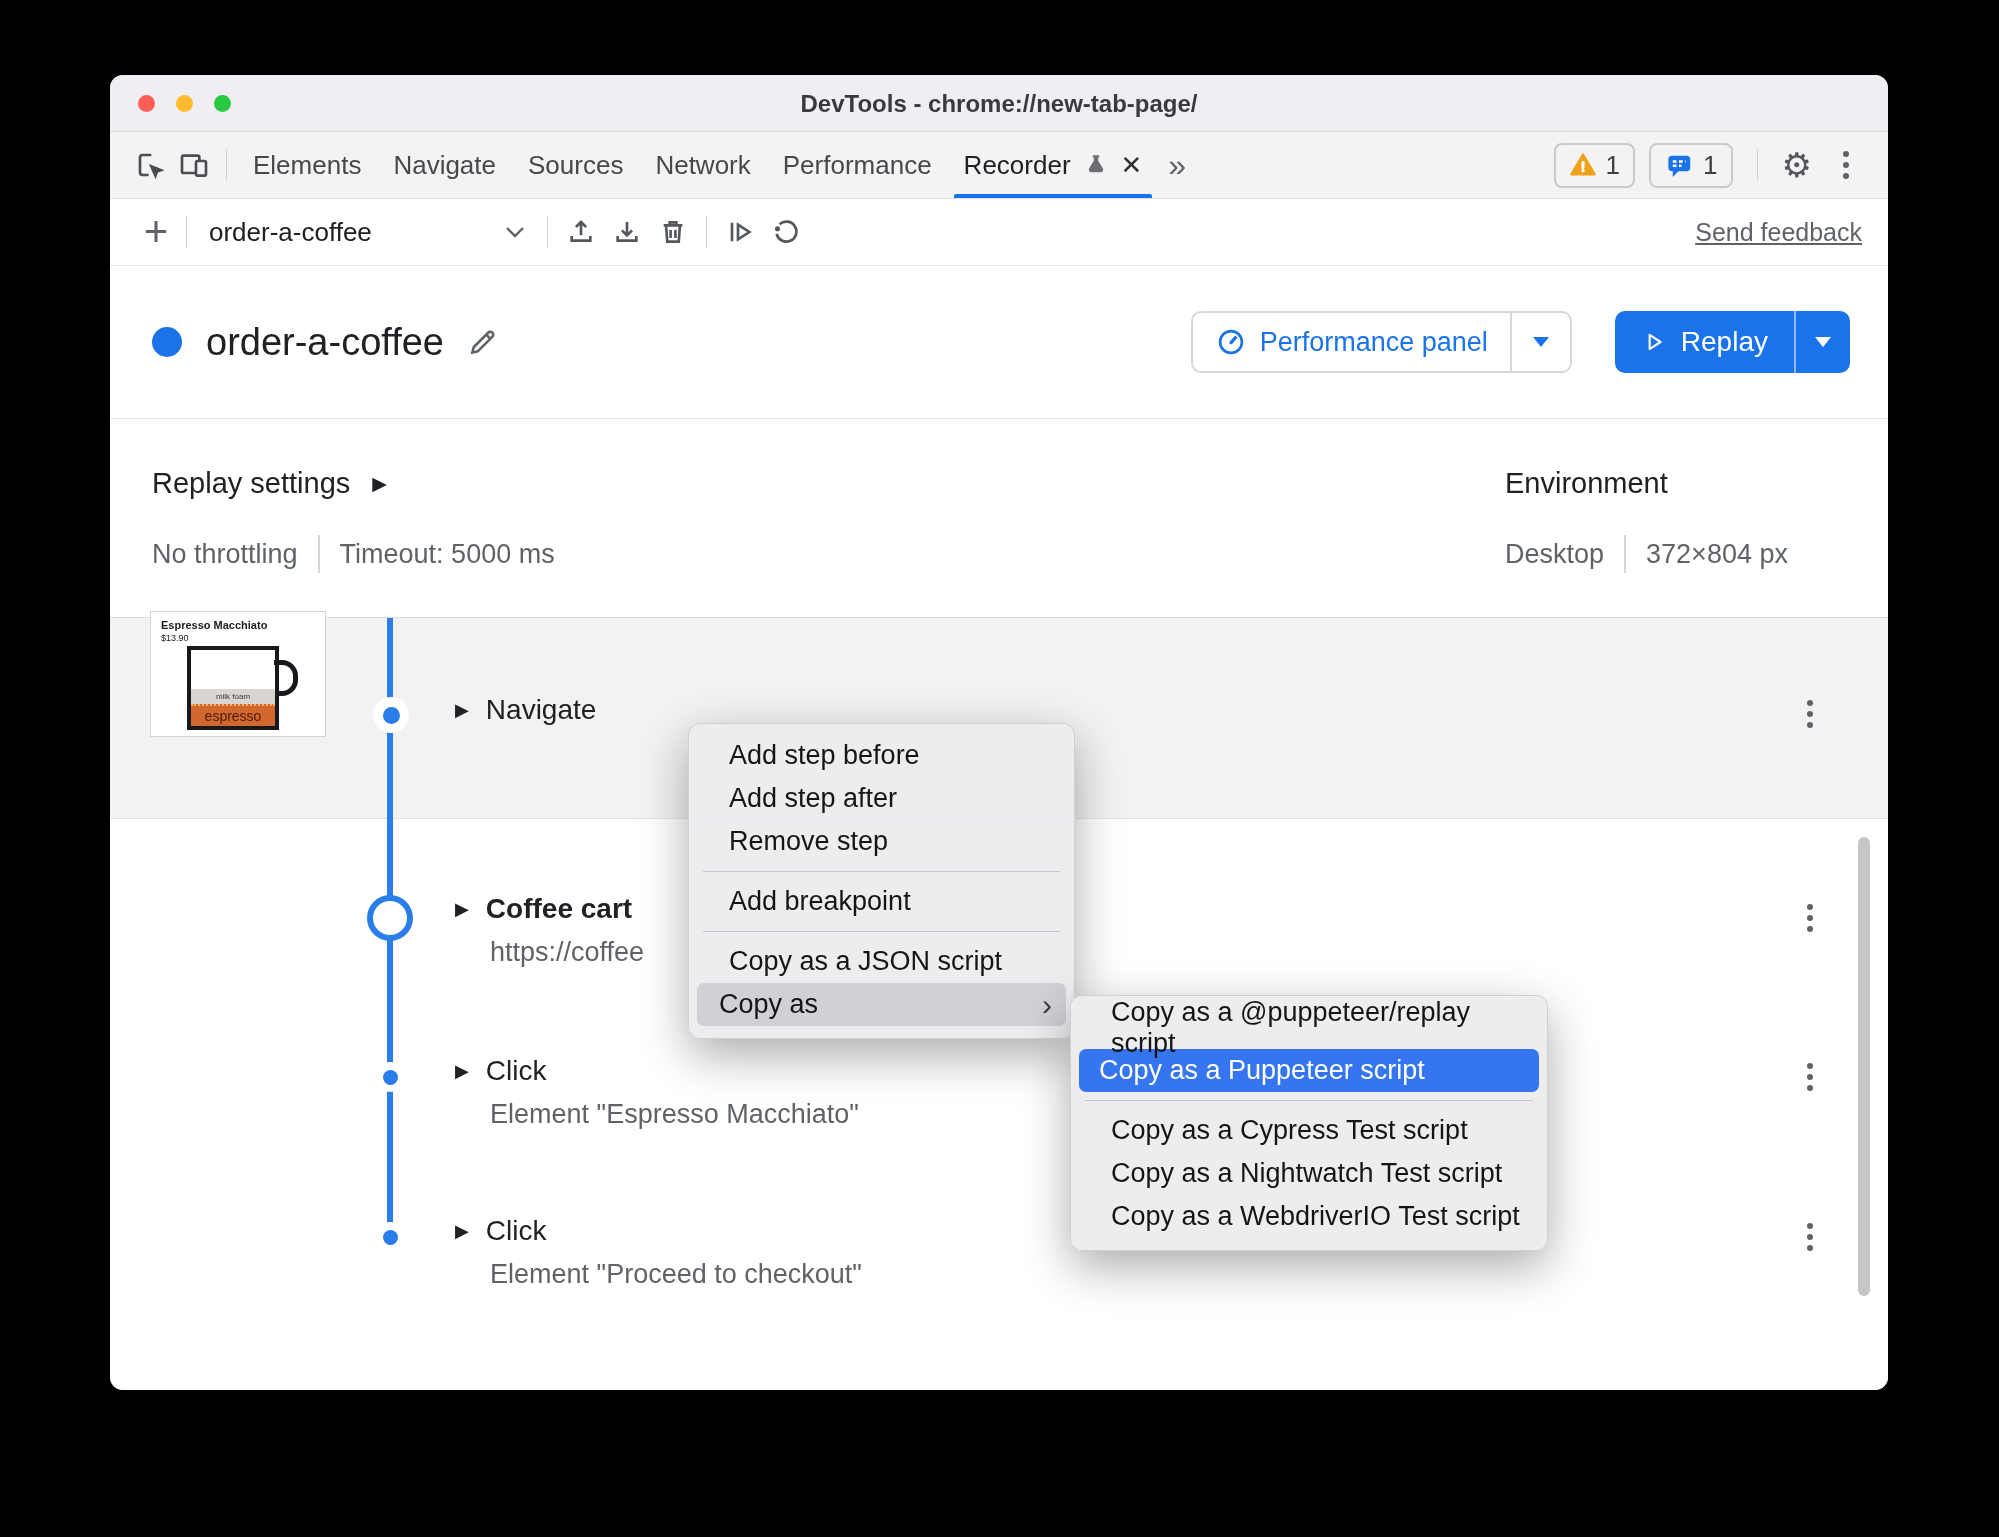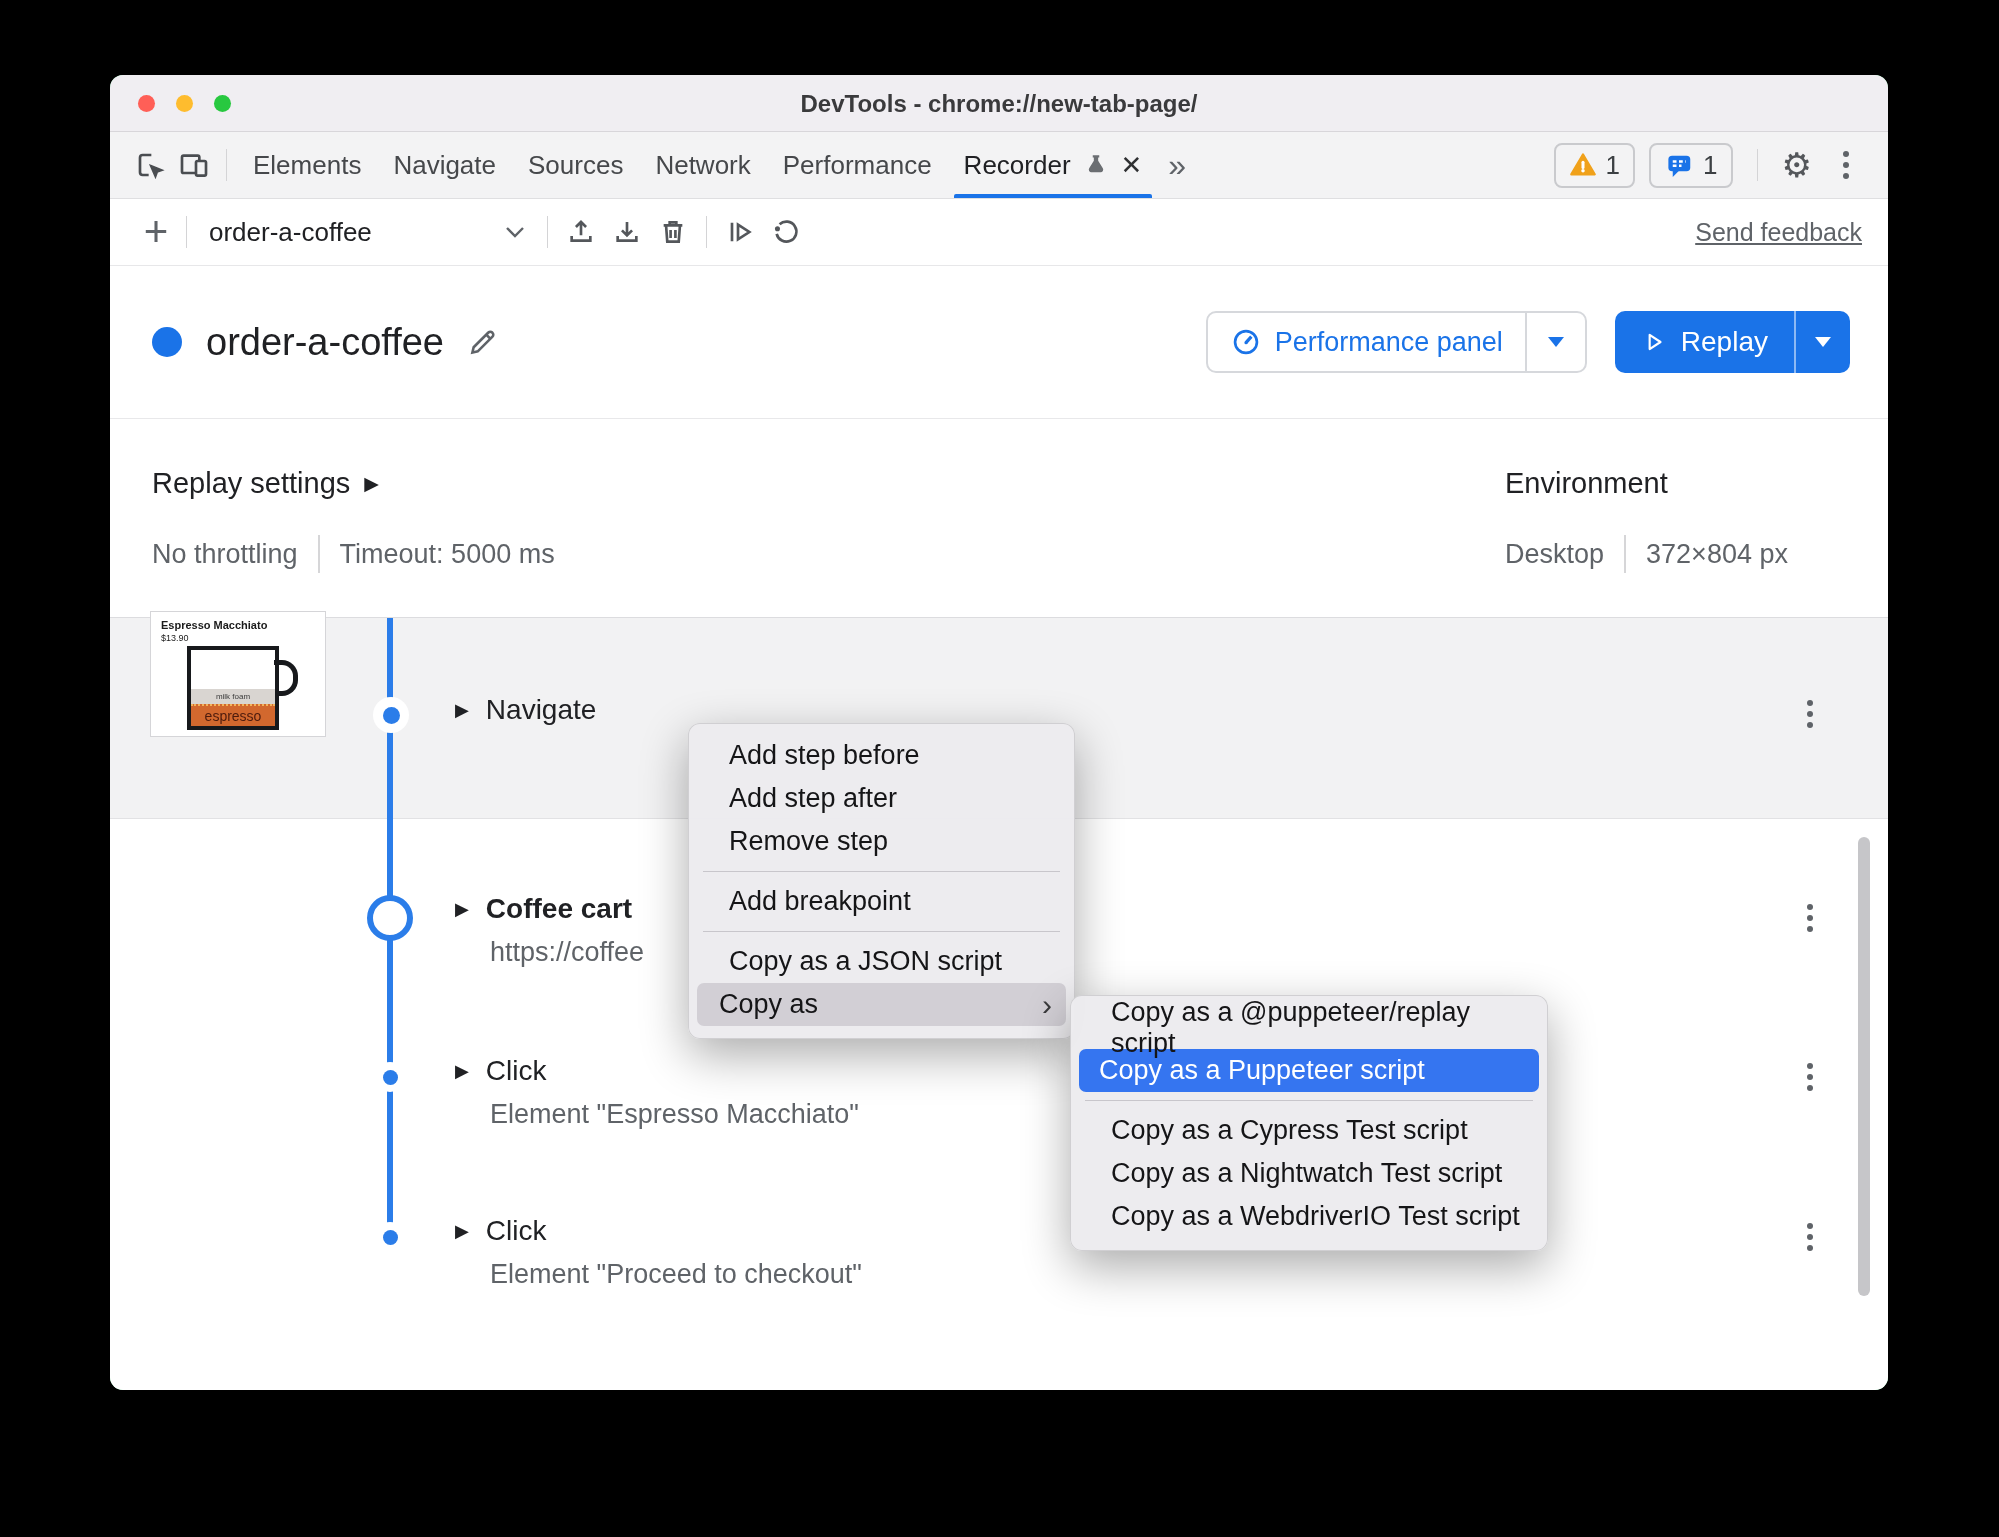--- a/index.html
+++ b/index.html
@@ -47,35 +47,35 @@
   .recselect .name { font-size:26px; color:#202124; }
   .toolico { width:46px; height:46px; display:flex; align-items:center; justify-content:center; flex:none; }
   .feedback { margin-left:auto; font-size:25px; color:#5f6368; text-decoration:underline; }
 
   
   .recheader { position:absolute; left:0; top:191px; width:100%; height:153px; border-bottom:1px solid #e8e8ea;
                display:flex; align-items:center; padding:0 38px 0 42px; background:#fff; }
   .recdot { width:30px; height:30px; border-radius:50%; background:#1a73e8; margin-right:24px; flex:none; }
   .rectitle { font-size:38px; color:#202124; }
   .pencil { margin-left:22px; }
-  .hdr-buttons { margin-left:auto; display:flex; align-items:center; gap:28px; }
+  .hdr-buttons { margin-left:auto; display:flex; align-items:center; gap:43px; }
   .btn-perf { height:62px; display:flex; align-items:stretch; border:2px solid #d6d8dc; border-radius:10px;
               overflow:hidden; background:#fff; }
   .btn-perf .main { display:flex; align-items:center; gap:13px; padding:0 22px; font-size:27px; color:#1a73e8; }
   .btn-perf .div { width:2px; background:#d6d8dc; }
   .btn-perf .caret { width:58px; display:flex; align-items:center; justify-content:center; }
   .btn-replay { height:62px; display:flex; align-items:stretch; border-radius:10px; overflow:hidden;
                 background:#1a73e8; color:#fff; }
   .btn-replay .main { display:flex; align-items:center; gap:14px; padding:0 26px; font-size:28px; }
   .btn-replay .div { width:2px; background:rgba(255,255,255,.5); }
   .btn-replay .caret { width:54px; display:flex; align-items:center; justify-content:center; }
 
   
   .settings { position:absolute; left:0; top:344px; width:100%; height:198px; background:#fff; }
-  .rs-label { position:absolute; left:42px; top:48px; display:flex; align-items:center; gap:14px;
+  .rs-label { position:absolute; left:42px; top:48px; display:flex; align-items:center; gap:22px;
               font-size:29px; color:#202124; }
   .rs-label .arrow { font-size:19px; color:#202124; }
   .rs-vals { position:absolute; left:42px; top:116px; display:flex; align-items:center; gap:20px;
              font-size:27px; color:#5f6368; }
   .vline { width:2px; height:38px; background:#d6d6d8; }
   .env-label { position:absolute; left:1395px; top:48px; font-size:29px; color:#202124; }
   .env-vals { position:absolute; left:1395px; top:116px; display:flex; align-items:center; gap:20px;
               font-size:27px; color:#5f6368; }
 
   

